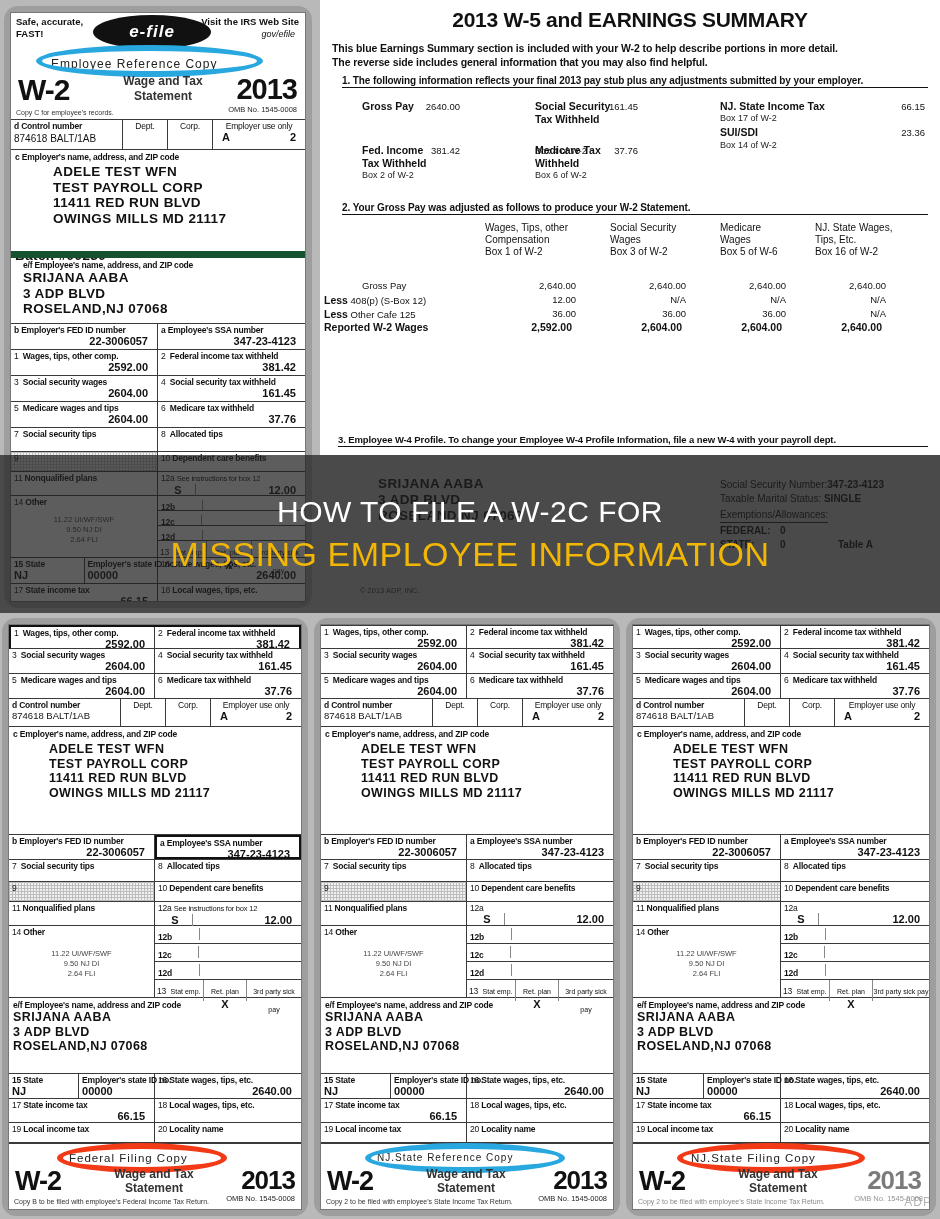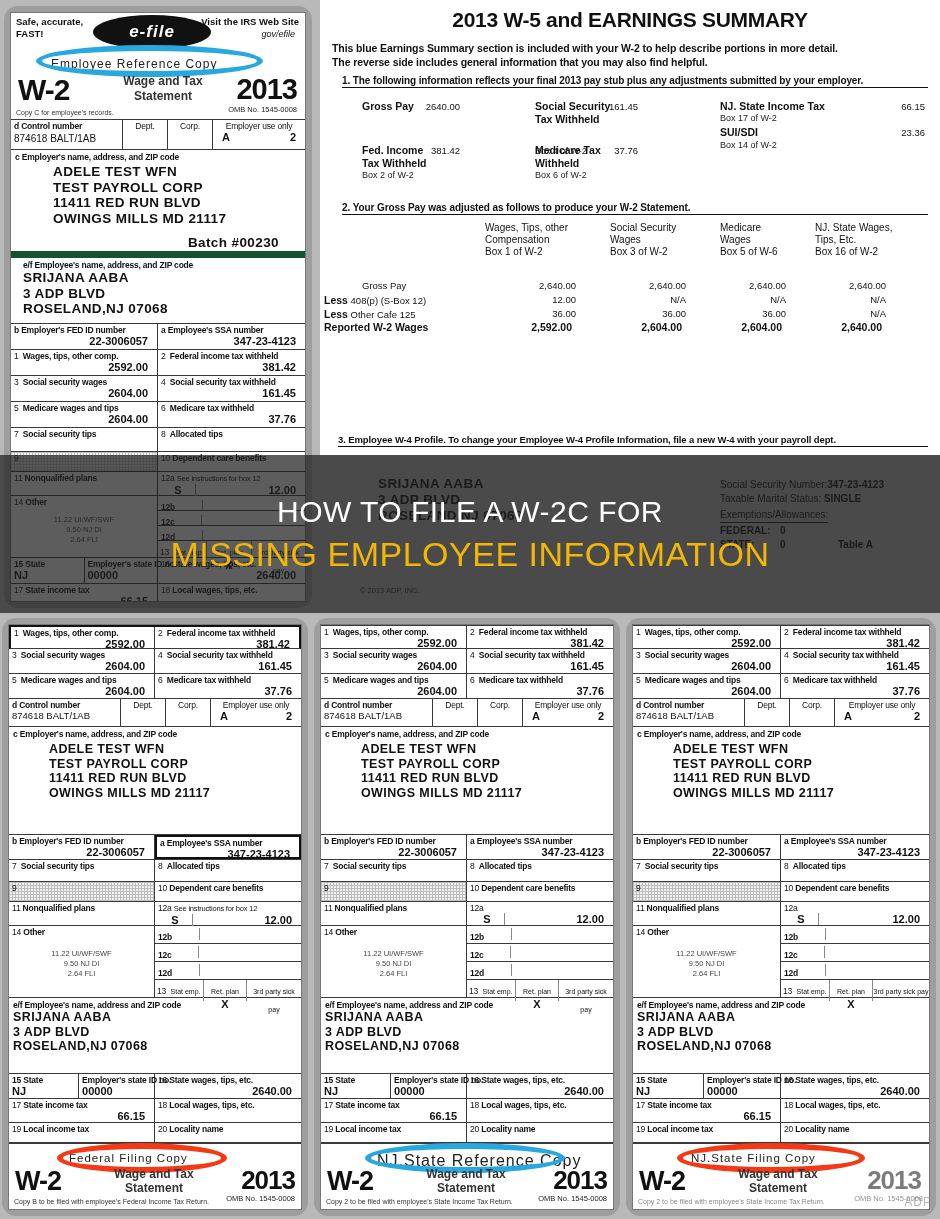--- a/index.html
+++ b/index.html
@@ -144,21 +144,21 @@
         </div>
       </div>
     </div>
 
     <div style="position:absolute;left:0;top:136px;width:100%;height:102px;border-top:1px solid #3a3a3a;padding:2px 4px;box-sizing:border-box;">
       <div class="lbl">c     Employer's name, address, and ZIP code</div>
       <div class="addr" style="margin-left:38px;margin-top:2px;">ADELE  TEST  WFN</div>
       <div class="addr" style="margin-left:38px;">TEST  PAYROLL  CORP</div>
       <div class="addr" style="margin-left:38px;">11411  RED  RUN  BLVD</div>
       <div class="addr" style="margin-left:38px;">OWINGS  MILLS  MD  21117</div>
-      <div class="addr" style="text-align:right;margin-top:9px;padding-right:22px;">Batch  #00230</div>
+      <div class="addr" style="text-align:left;margin-top:22px;padding-right:22px;">Batch  #00230</div>
     </div>
 
     <div style="position:absolute;left:0;top:238px;width:100%;height:72px;border-top:7px solid #14532d;padding:2px 12px;box-sizing:border-box;">
       <div class="lbl">e/f  Employee's name, address, and ZIP code</div>
       <div class="addr">SRIJANA  AABA</div>
       <div class="addr">3  ADP  BLVD</div>
       <div class="addr">ROSELAND,NJ  07068</div>
     </div>
 
     <div style="position:absolute;left:0;top:310px;width:100%;border-top:1px solid #3a3a3a;">
@@ -739,21 +739,21 @@
     </div>
     <div class="row" style="height:20px;">
       <div class="cell" style="width:50%;">
         <div class="lbl"><span class="num">19</span> <span>Local income tax</span></div>
       </div>
       <div class="cell" style="width:50%;">
         <div class="lbl"><span class="num">20</span> <span>Locality name</span></div>
       </div>
     </div>
     <div style="position:relative;height:66px;border-top:1px solid #3a3a3a;">
-      <div class="copytxt" style="left:56px;top:8px;font-size:16px;">NJ.State      Reference      Copy</div>
+      <div class="copytxt" style="left:56px;top:8px;font-size:10px;">NJ.State      Reference      Copy</div>
       <div class="oval blue" style="left:44px;top:-1px;width:200px;height:30px;"></div>
       <div class="w2big" style="position:absolute;left:6px;top:22px;font-size:27px;">W-2</div>
       <div class="wtstate" style="position:absolute;left:86px;top:24px;width:118px;">Wage    and    Tax</div>
       <div class="wtstate" style="position:absolute;left:86px;top:38px;width:118px;">Statement</div>
       <div class="yearbig" style="position:absolute;right:6px;top:22px;font-size:26px;">2013</div>
       <div class="omb" style="position:absolute;right:6px;top:50px;">OMB  No.  1545-0008</div>
       <div class="tiny" style="position:absolute;left:5px;top:54px;">Copy 2 to be filed with  employee's State Income Tax  Return.</div>
     </div>
   </div>
 </div>

